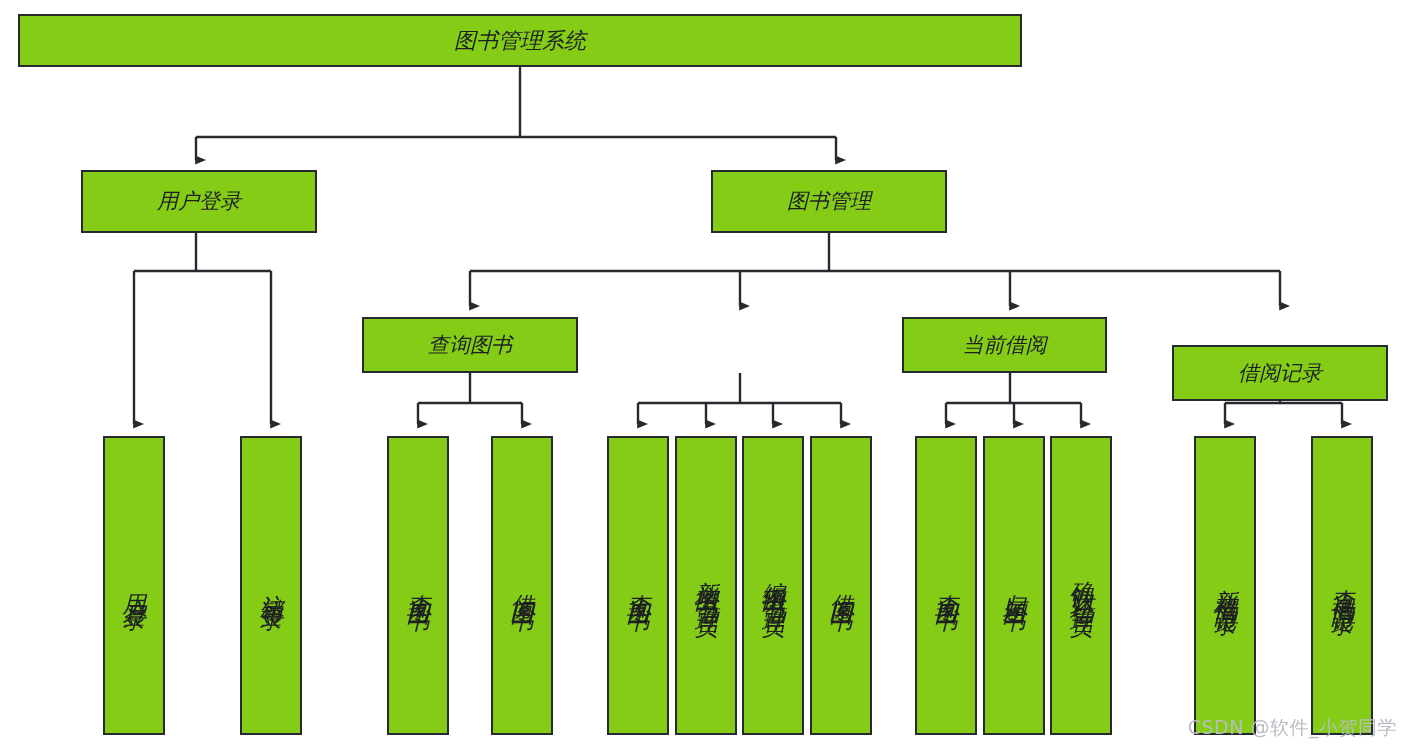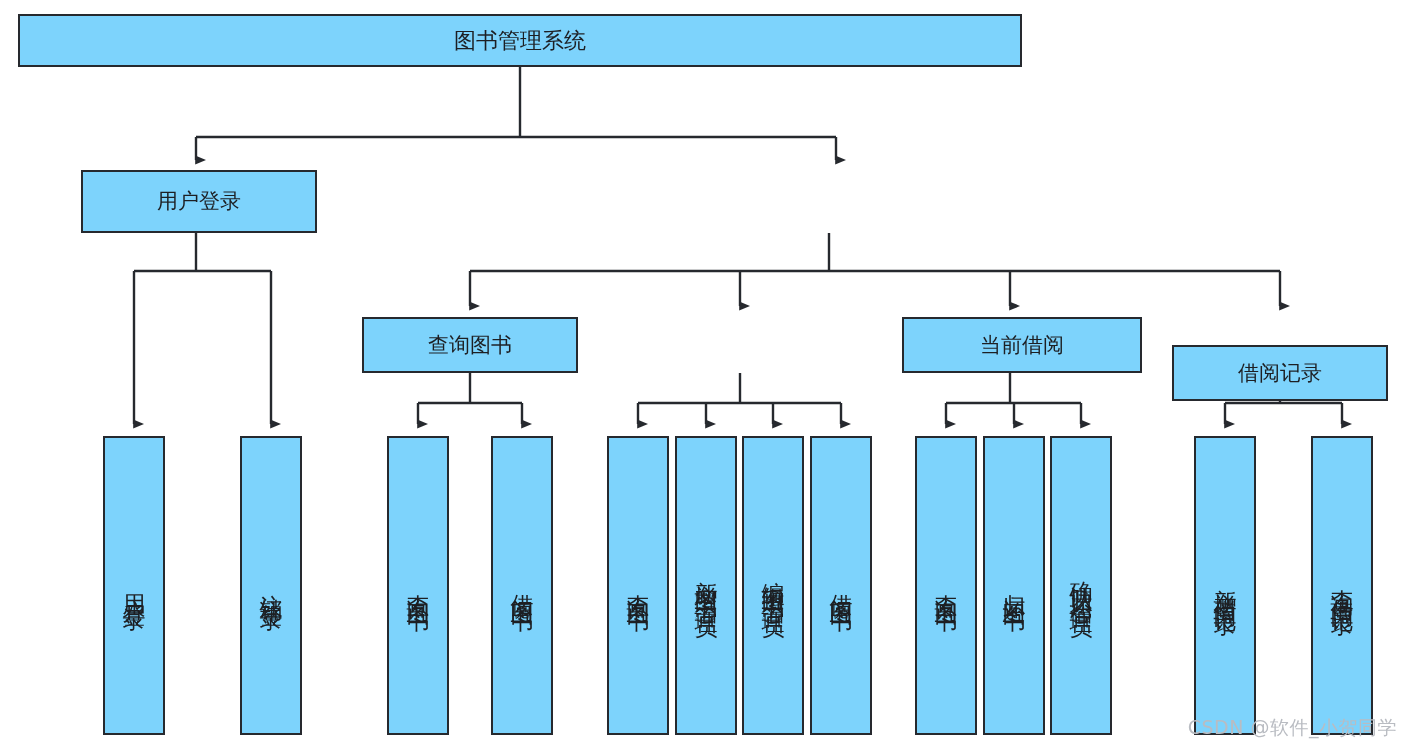--- a/index.html
+++ b/index.html
@@ -14,26 +14,27 @@
   #diagram-root{
     position:absolute;left:0;top:0;width:1405px;height:747px;
   }
   svg.edges{
     position:absolute;left:0;top:0;width:1405px;height:747px;
     pointer-events:none;
   }
   .node{
     position:absolute;
     box-sizing:border-box;
-    background:#7dd3fc;
+    background:#84cc16;
     border:2.2px solid #26292e;
     display:flex;
     align-items:center;
     justify-content:center;
     z-index:3;
+    font-style:italic;
   }
   .node .label{
     color:#1d1f23;
     line-height:1.15;
     white-space:nowrap;
     text-align:center;
   }
   
   .node.h .label{
     font-size:21px;
@@ -121,27 +122,30 @@
   </svg>
 
   <div class="node h root" style="left:18px;top:14px;width:1004px;height:53px;">
     <span class="label">图书管理系统</span>
   </div>
 
   <div class="node h" style="left:81px;top:170px;width:236px;height:63px;">
     <span class="label">用户登录</span>
   </div>
 
+  <div class="node h" style="left:711px;top:170px;width:236px;height:63px;">
+    <span class="label">图书管理</span>
+  </div>
 
   <div class="node h" style="left:362px;top:317px;width:216px;height:56px;">
     <span class="label">查询图书</span>
   </div>
 
 
-  <div class="node h" style="left:902px;top:317px;width:240px;height:56px;">
+  <div class="node h" style="left:902px;top:317px;width:205px;height:56px;">
     <span class="label">当前借阅</span>
   </div>
 
   <div class="node h" style="left:1172px;top:317px;width:216px;height:56px;margin-top:28px;">
     <span class="label">借阅记录</span>
   </div>
 
   <div class="node v" style="left:103px;top:436px;width:62px;height:299px;">
     <span class="label">用户登录</span>
   </div>

